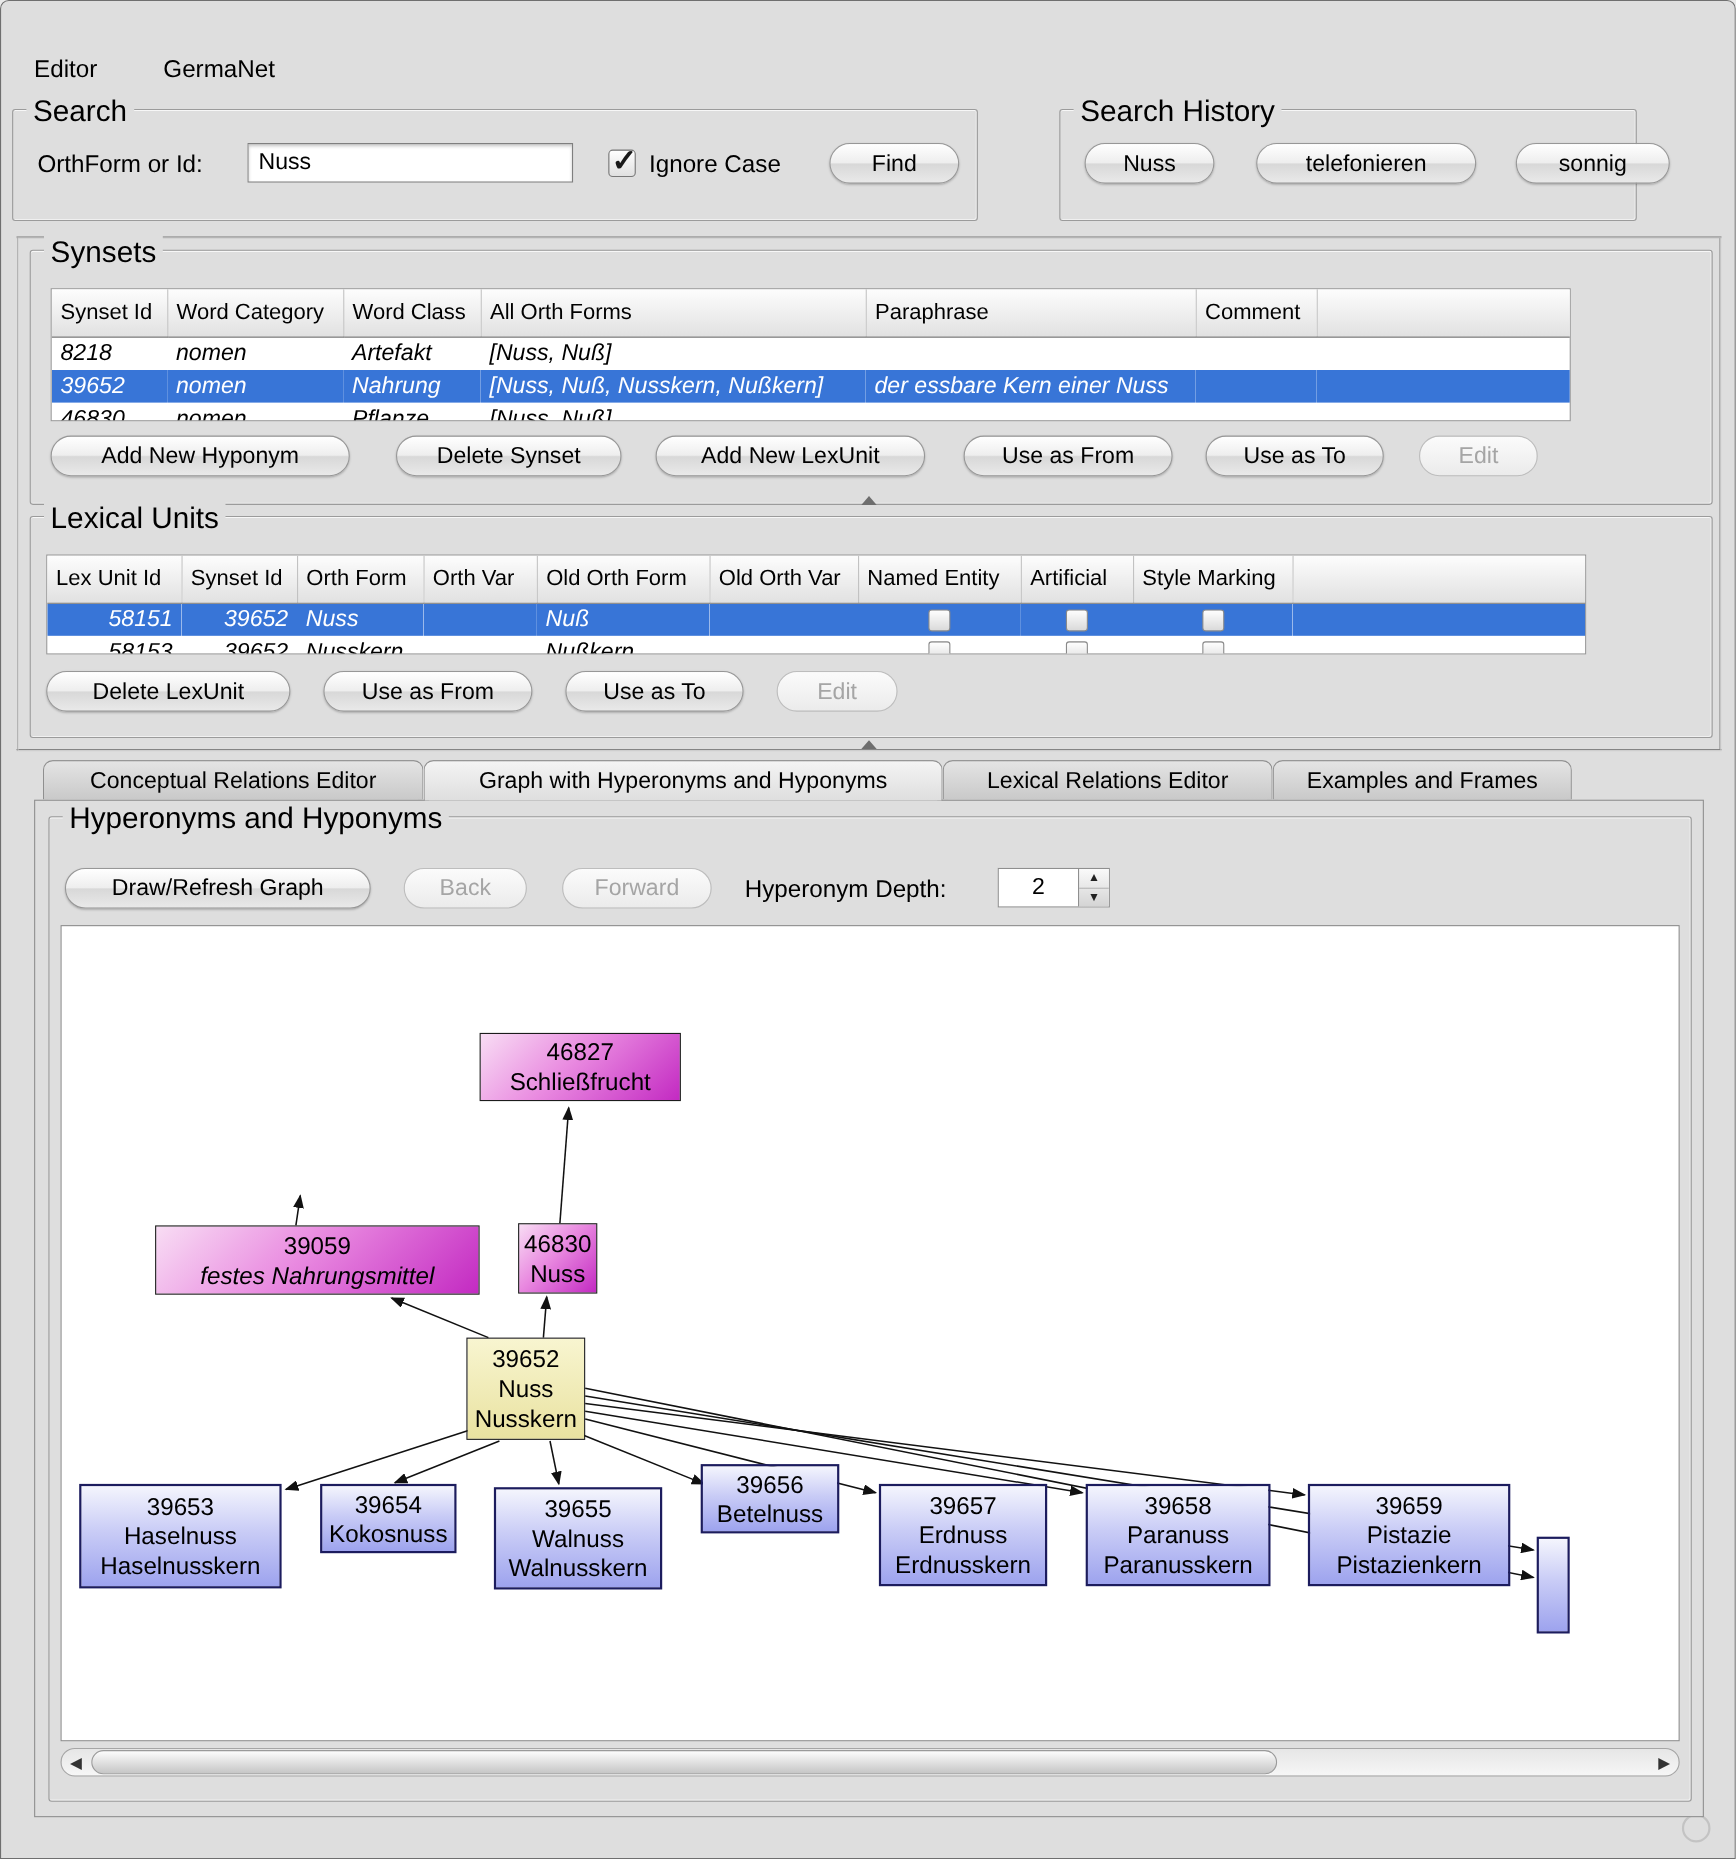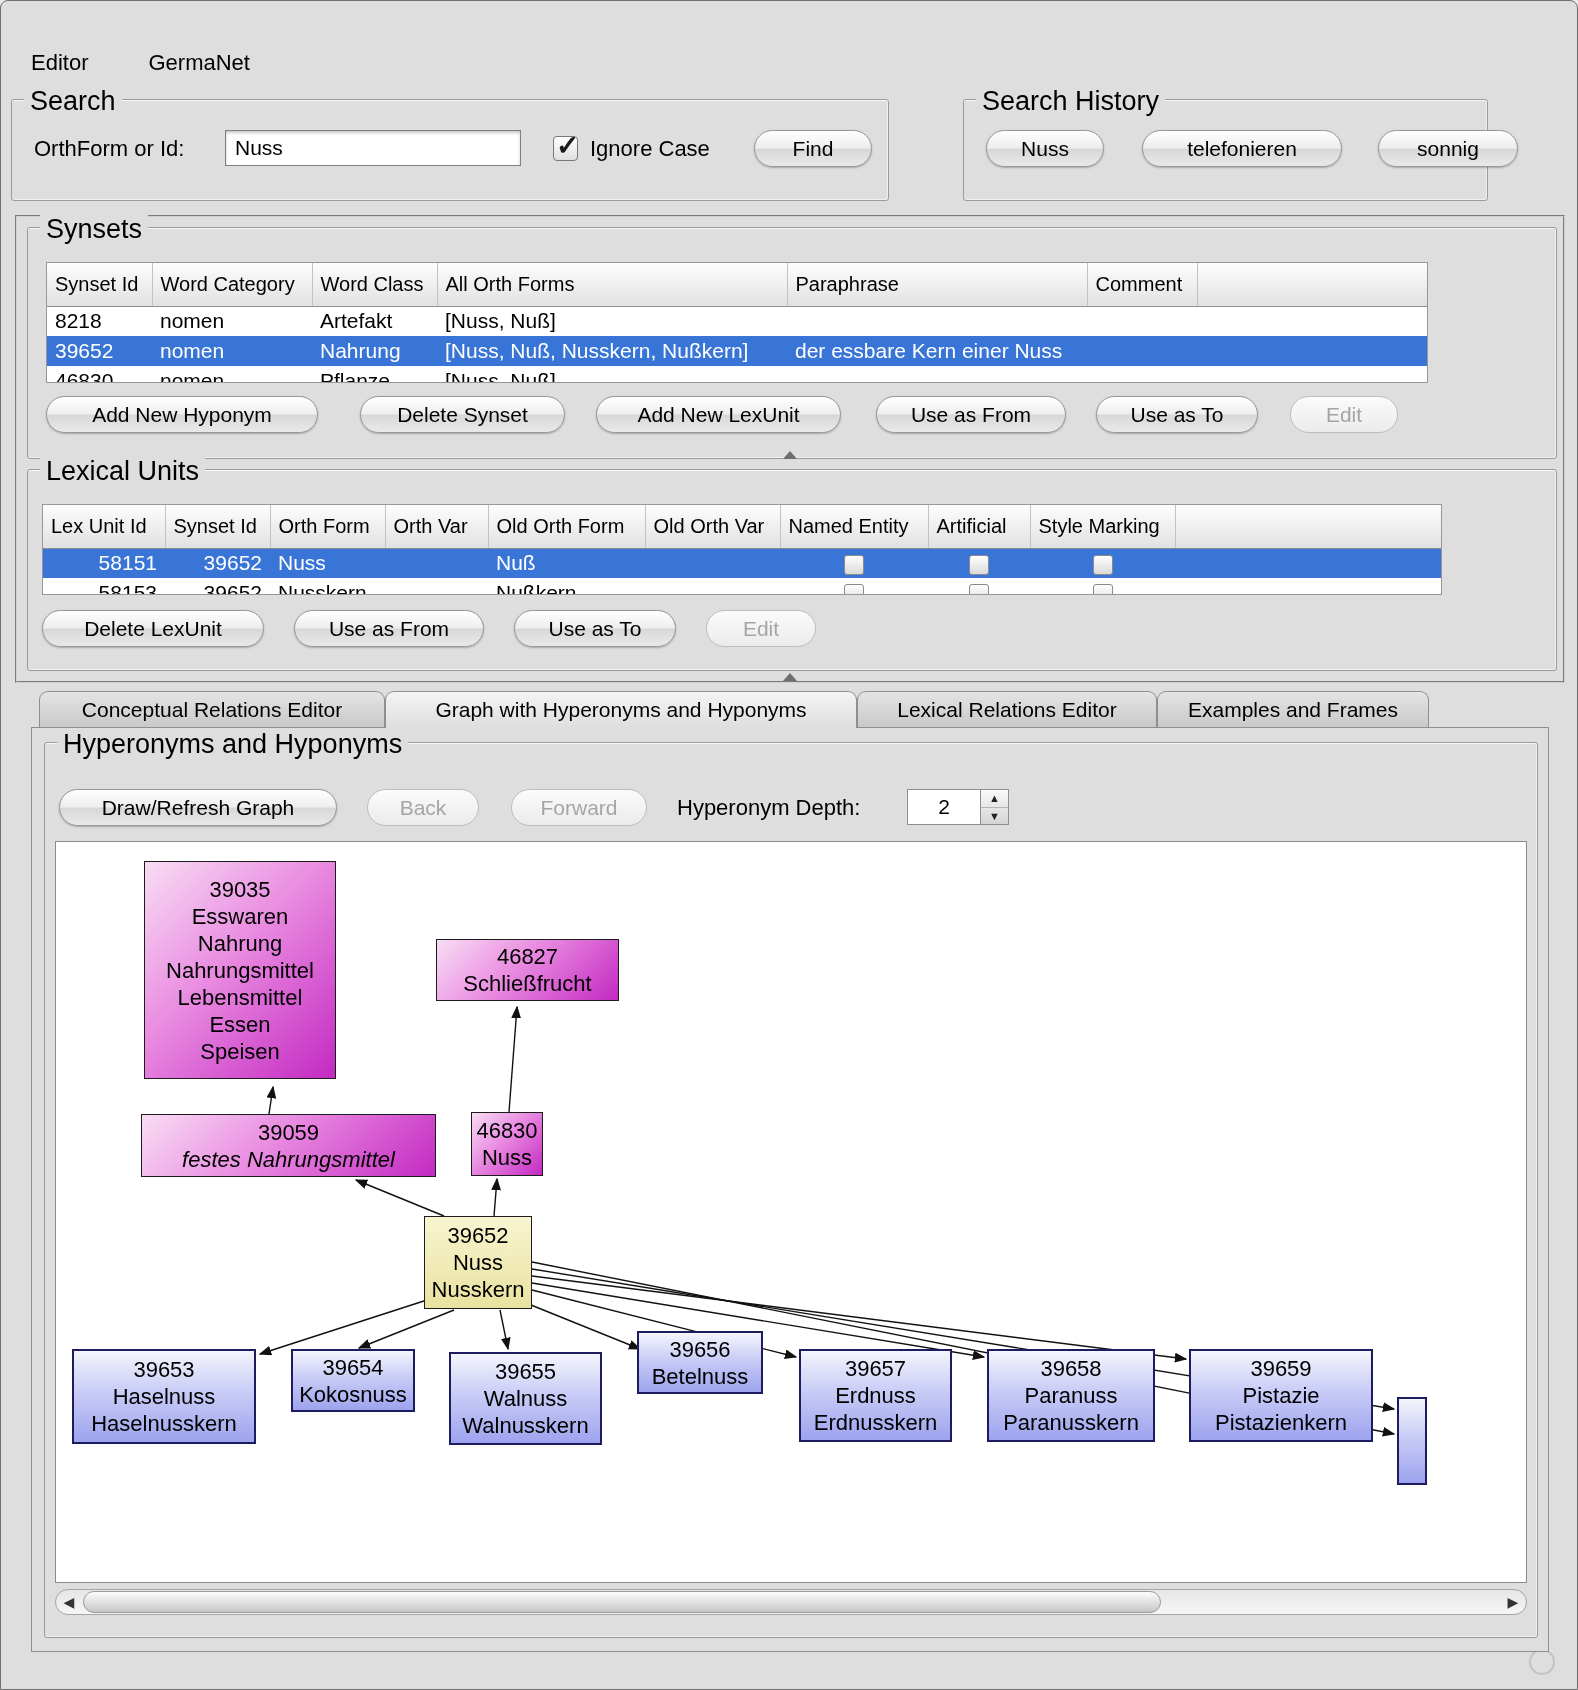--- a/index.html
+++ b/index.html
@@ -44,21 +44,21 @@
   .checkbox { position:absolute; width:25px; height:25px; border:1px solid #777; border-radius:4px;
     background:linear-gradient(#ffffff,#e0e0e0); }
   .checkmark { position:absolute; left:2px; top:-8px; font-size:28px; font-weight:bold; color:#1a1a1a; }
 
   
   .tablewrap { position:absolute; background:#fff; border:1px solid #979797; overflow:hidden; }
   table.dtable { border-collapse:collapse; table-layout:fixed; font-size:21px; }
   .dtable th { height:43px; background:linear-gradient(#fdfdfd,#e1e1e1); border-right:1px solid #c2c2c2;
     border-bottom:1px solid #8f8f8f; font-weight:normal; font-size:20px; text-align:left;
     padding:0 8px; white-space:nowrap; overflow:hidden; }
-  .dtable td { height:30px; padding:0 8px; white-space:nowrap; overflow:hidden; }
+  .dtable td { height:30px; padding:0 8px; white-space:nowrap; overflow:hidden;font-style:italic; }
   tr.selected td { background:#3875d7; color:#fff; }
   td.num { text-align:right; }
   td.center { text-align:center; }
   .tbl-checkbox { display:inline-block; width:20px; height:20px; border:1px solid #8a8a8a; border-radius:3px;
     background:linear-gradient(#fefefe,#dadada); vertical-align:middle; }
 
   .outer-panel { position:absolute; border:2px groove #cfcfcf; background:#dedede; }
   .split-handle { position:absolute; left:50%; transform:translateX(-50%); width:0; height:0;
     border-left:7px solid transparent; border-right:7px solid transparent; border-bottom:8px solid #6e6e6e; }
 
@@ -303,29 +303,20 @@
             <line x1="444" y1="468" x2="452" y2="507" marker-end="url(#arrow)"></line>
             <line x1="470" y1="461" x2="584" y2="507" marker-end="url(#arrow)"></line>
             <line x1="476" y1="448" x2="740" y2="515" marker-end="url(#arrow)"></line>
             <line x1="476" y1="441" x2="928" y2="515" marker-end="url(#arrow)"></line>
             <line x1="476" y1="434" x2="1130" y2="517" marker-end="url(#arrow)"></line>
             <line x1="476" y1="427" x2="1338" y2="567" marker-end="url(#arrow)"></line>
             <line x1="476" y1="420" x2="1338" y2="592" marker-end="url(#arrow)"></line>
           </g>
         </svg>
 
-        <div class="gnode hyper" style="left:88px;top:19px;width:192px;height:218px">
-          <div>39035</div>
-          <div class="gnode-words">Esswaren
-Nahrung
-Nahrungsmittel
-Lebensmittel
-Essen
-Speisen</div>
-        </div>
         <div class="gnode hyper" style="left:380px;top:97px;width:183px;height:62px">
           <div>46827</div>
           <div class="gnode-words">Schließfrucht</div>
         </div>
         <div class="gnode hyper" style="left:85px;top:272px;width:295px;height:63px">
           <div>39059</div>
           <div class="gnode-words italic">festes Nahrungsmittel</div>
         </div>
         <div class="gnode hyper" style="left:415px;top:270px;width:72px;height:64px">
           <div>46830</div>

